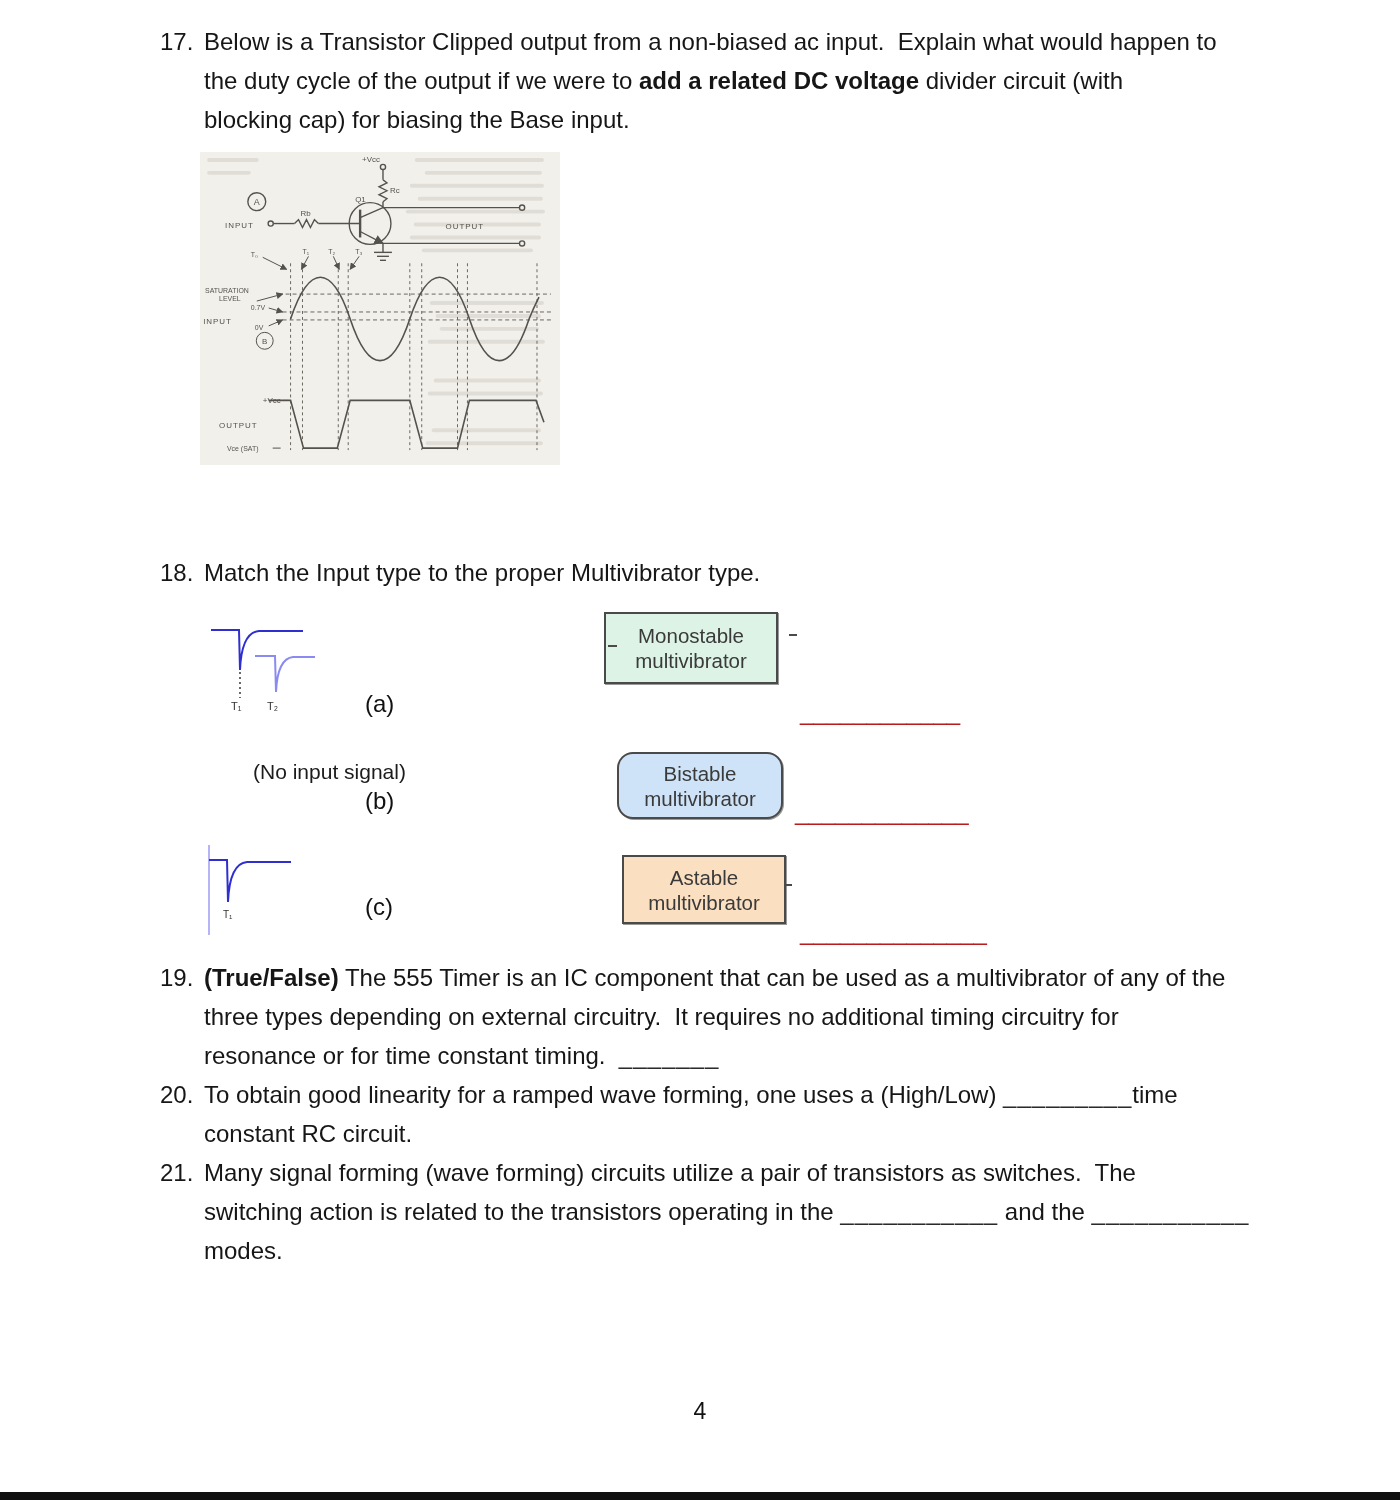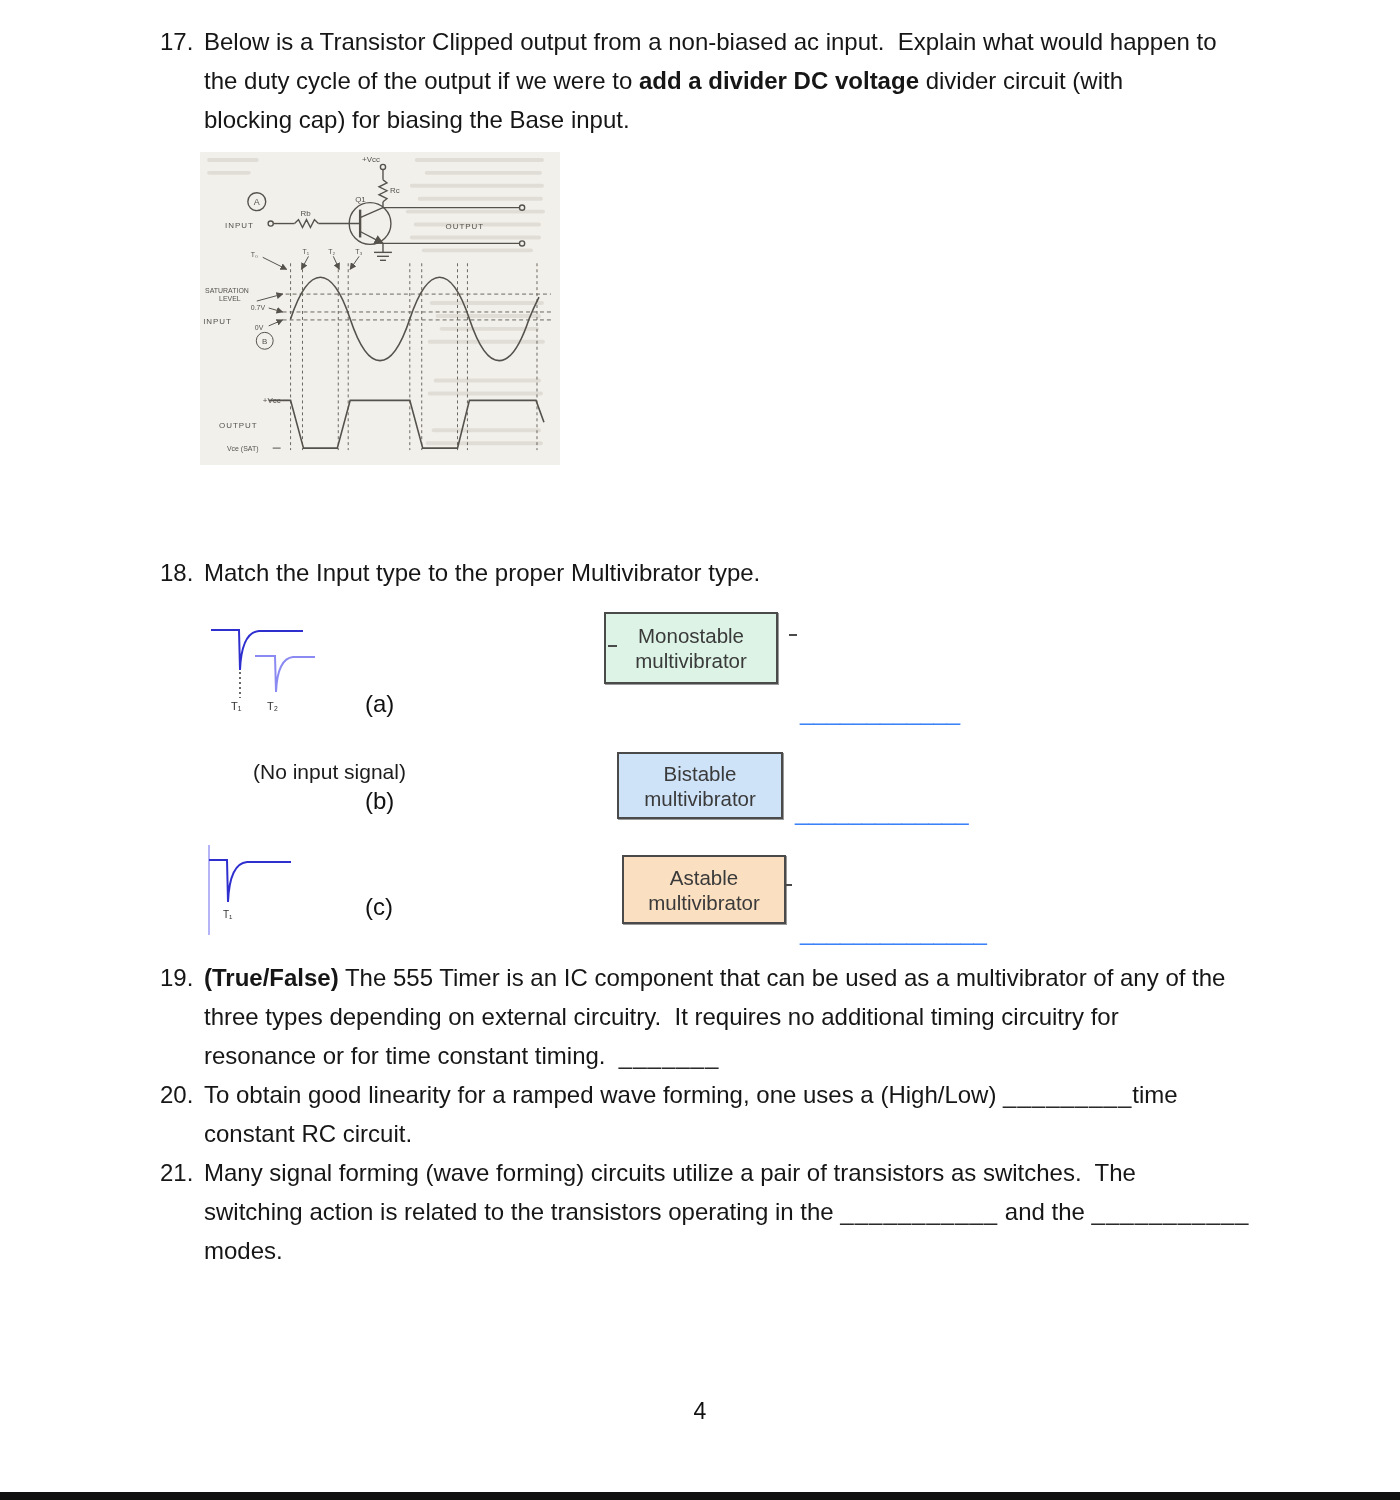--- a/index.html
+++ b/index.html
@@ -9,37 +9,37 @@
   .qnum{position:absolute;left:0;top:0;}
   .q b{font-weight:bold;}
   .blank{color:#2a2a2a;letter-spacing:1px;}
   .fig{position:absolute;background:#f2f0eb;}
   .match-note{position:absolute;font-size:21px;color:#1c1c1c;margin-left:48px;}
   .match-label{position:absolute;font-size:24px;color:#111;}
   .mv-box{position:absolute;border:2px solid #4a4a4a;display:flex;flex-direction:column;
           justify-content:center;align-items:center;text-align:center;
           font-size:20.5px;line-height:25px;color:#3a3a3a;box-shadow:1px 1px 0 #9a9a9a;}
   .mv-box.mono{background:var(--mono-bg,#dcf3e6);}
-  .mv-box.bi{background:var(--bi-bg,#cfe3f8);}
+  .mv-box.bi{background:var(--bi-bg,#cfe3f8);border-radius:16px;}
   .mv-box.astable{background:var(--astable-bg,#fbdfc1);}
   .tick{position:absolute;height:2px;background:#4a4a4a;}
-  .match-blank{position:absolute;font-size:24px;color:#3b82f6;letter-spacing:0;}
+  .match-blank{position:absolute;font-size:24px;color:#b91c1c;letter-spacing:0;}
   .page-number{position:absolute;left:0;right:0;top:1398px;text-align:center;font-size:23px;color:#111;}
   .bottom-bar{position:absolute;left:0;top:1492px;width:1400px;height:8px;background:#101010;}
   svg text{font-family:"Liberation Sans",sans-serif;}
 </style>
 </head>
 <body>
 
 <div class="page">
 
   <div class="q" style="top:22px;">
     <span class="qnum">17.</span>
     <span>Below is a Transistor Clipped output from a non-biased ac input.&nbsp; Explain what would happen to</span><br>
-    <span>the duty cycle of the output if we were to </span><b>add a divider DC voltage</b><span> divider circuit (with</span><br>
+    <span>the duty cycle of the output if we were to </span><b>add a related DC voltage</b><span> divider circuit (with</span><br>
     <span>blocking cap) for biasing the Base input.</span>
   </div>
 
   <svg class="fig" style="left:200px;top:152px;" width="360" height="313" viewBox="0 0 360 315">
     <defs>
       <marker id="ah" viewBox="0 0 8 8" refX="7" refY="4" markerWidth="7" markerHeight="7" orient="auto">
         <path d="M0,0 L8,4 L0,8 z" fill="#55524c"></path>
       </marker>
     </defs>
 

